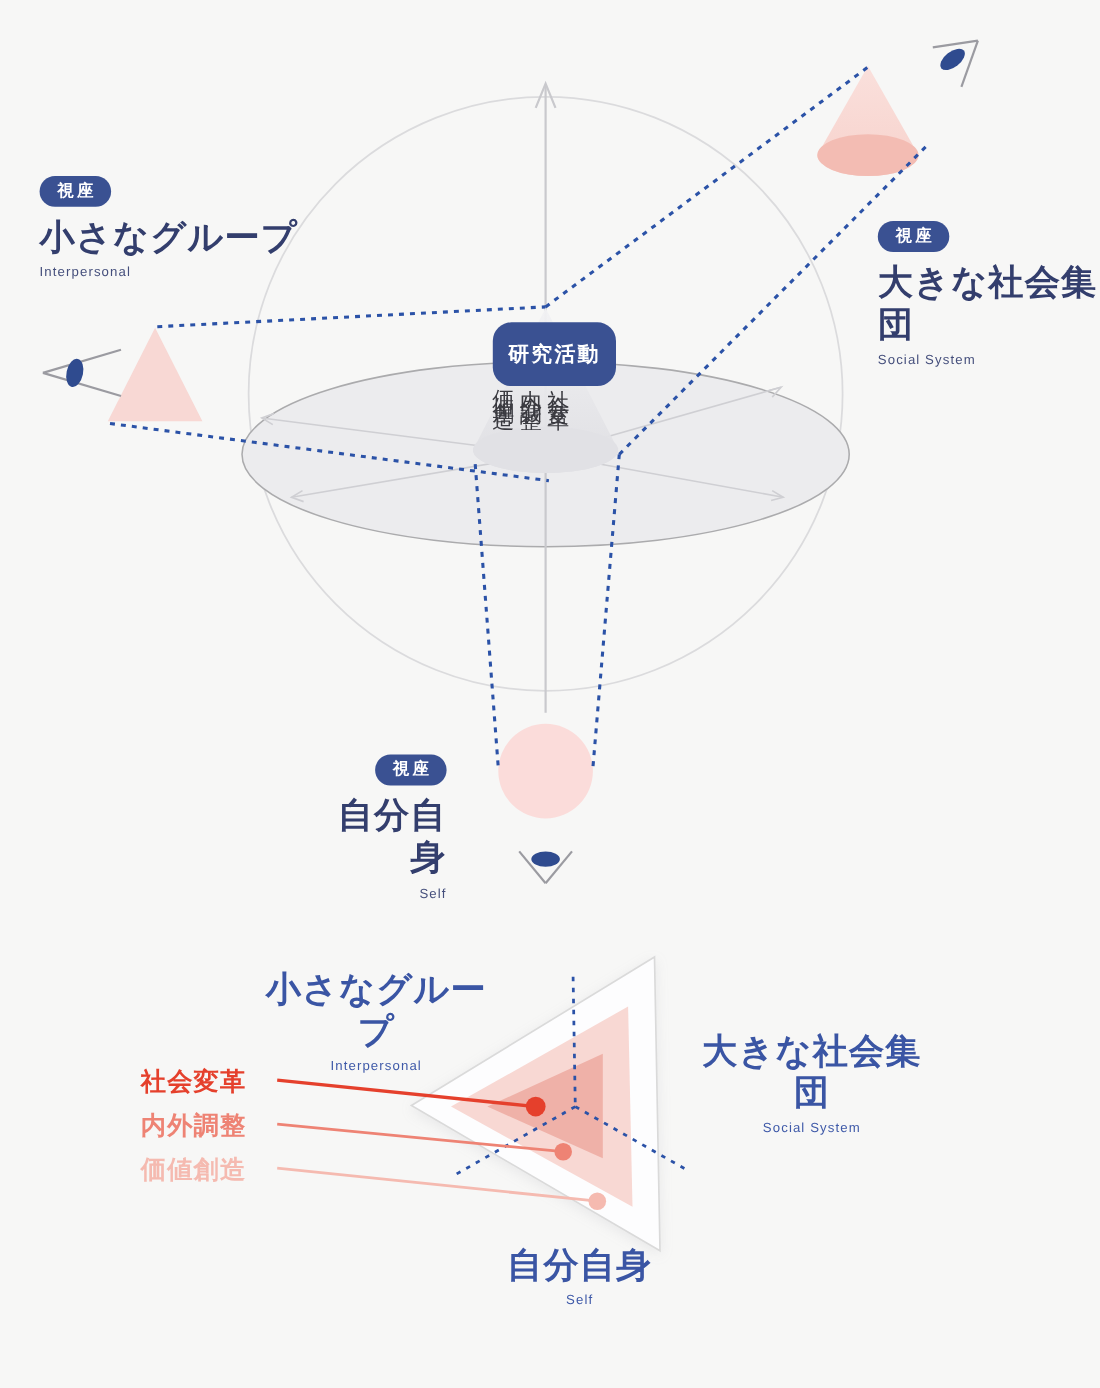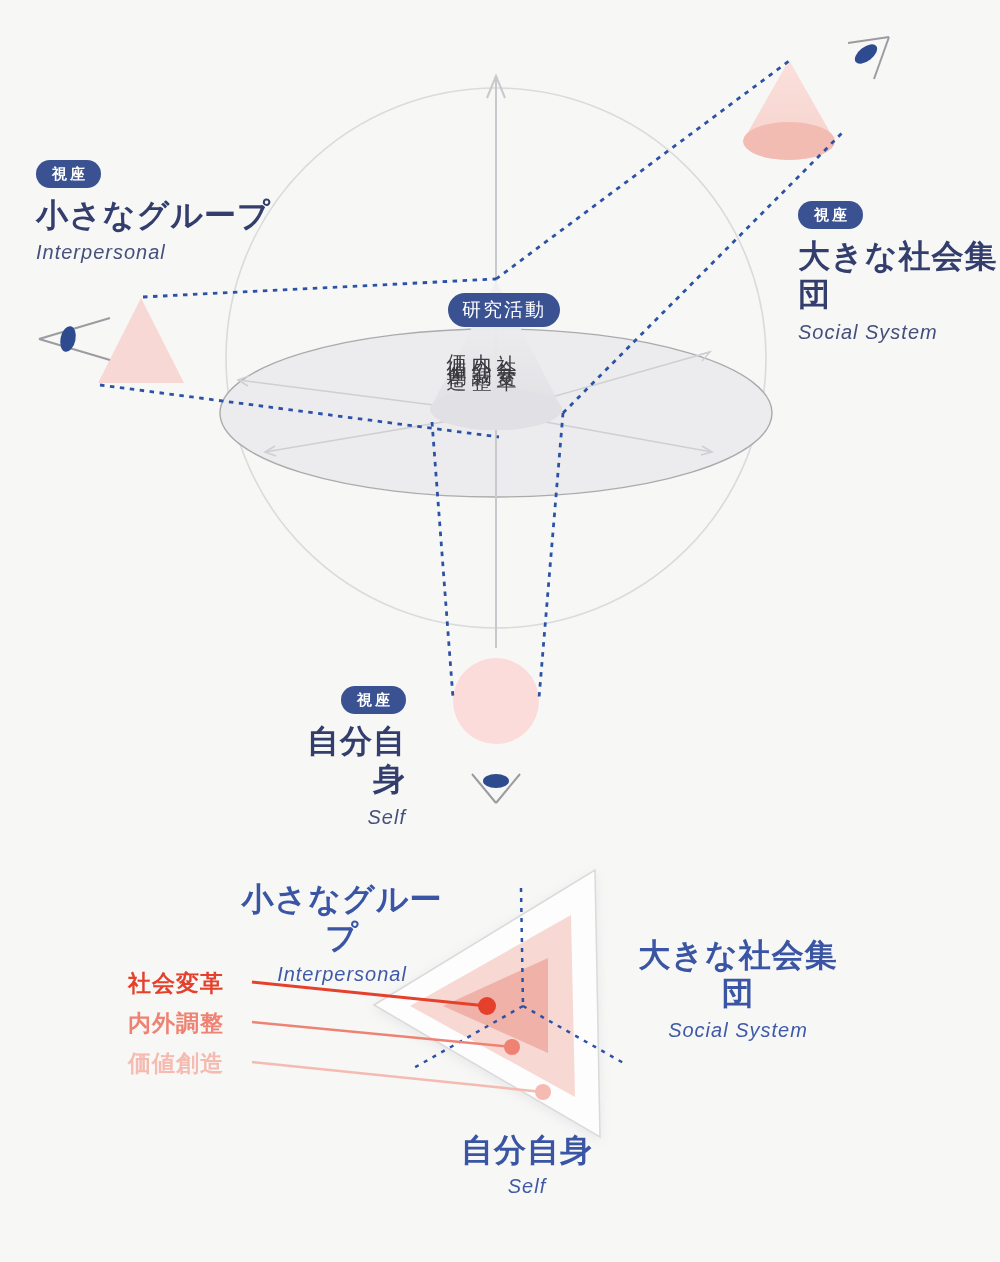--- a/index.html
+++ b/index.html
@@ -13,28 +13,28 @@
   #diagram-svg{position:absolute;left:0;top:0;}
 
   
   .label-block{position:absolute;line-height:1.2;}
   .badge{
     display:inline-block;background:#3a5192;color:#ffffff;
     font-size:15px;font-weight:bold;letter-spacing:3px;
     padding:5px 13px 5px 16px;border-radius:16px;
   }
   .jp{font-size:32px;font-weight:bold;letter-spacing:1px;margin-top:8px;color:#333e6d;}
-  .en{font-size:20px;letter-spacing:1px;margin-top:6px;color:#454f7c;font-style:italic;}
+  .en{font-size:12px;letter-spacing:1px;margin-top:6px;color:#454f7c;}
   .right-align{text-align:right;}
 
   
   .center-badge{
     position:absolute;left:448px;top:293px;
-    background:#3a5192;color:#fff;font-size:19px;font-weight:normal;
-    letter-spacing:2px;padding:4px 14px;border-radius:17px;
+    background:#3a5192;color:#fff;font-size:19px;font-weight:bold;
+    letter-spacing:2px;padding:16px 14px;border-radius:17px;
   }
   .v-text{
     position:absolute;left:442px;top:338px;height:112px;
     writing-mode:vertical-rl;
     font-size:20px;font-weight:500;color:#3a3a40;
     letter-spacing:6px;line-height:1;
   }
   .v-text span{display:block;margin:0 5px;}
 
   

